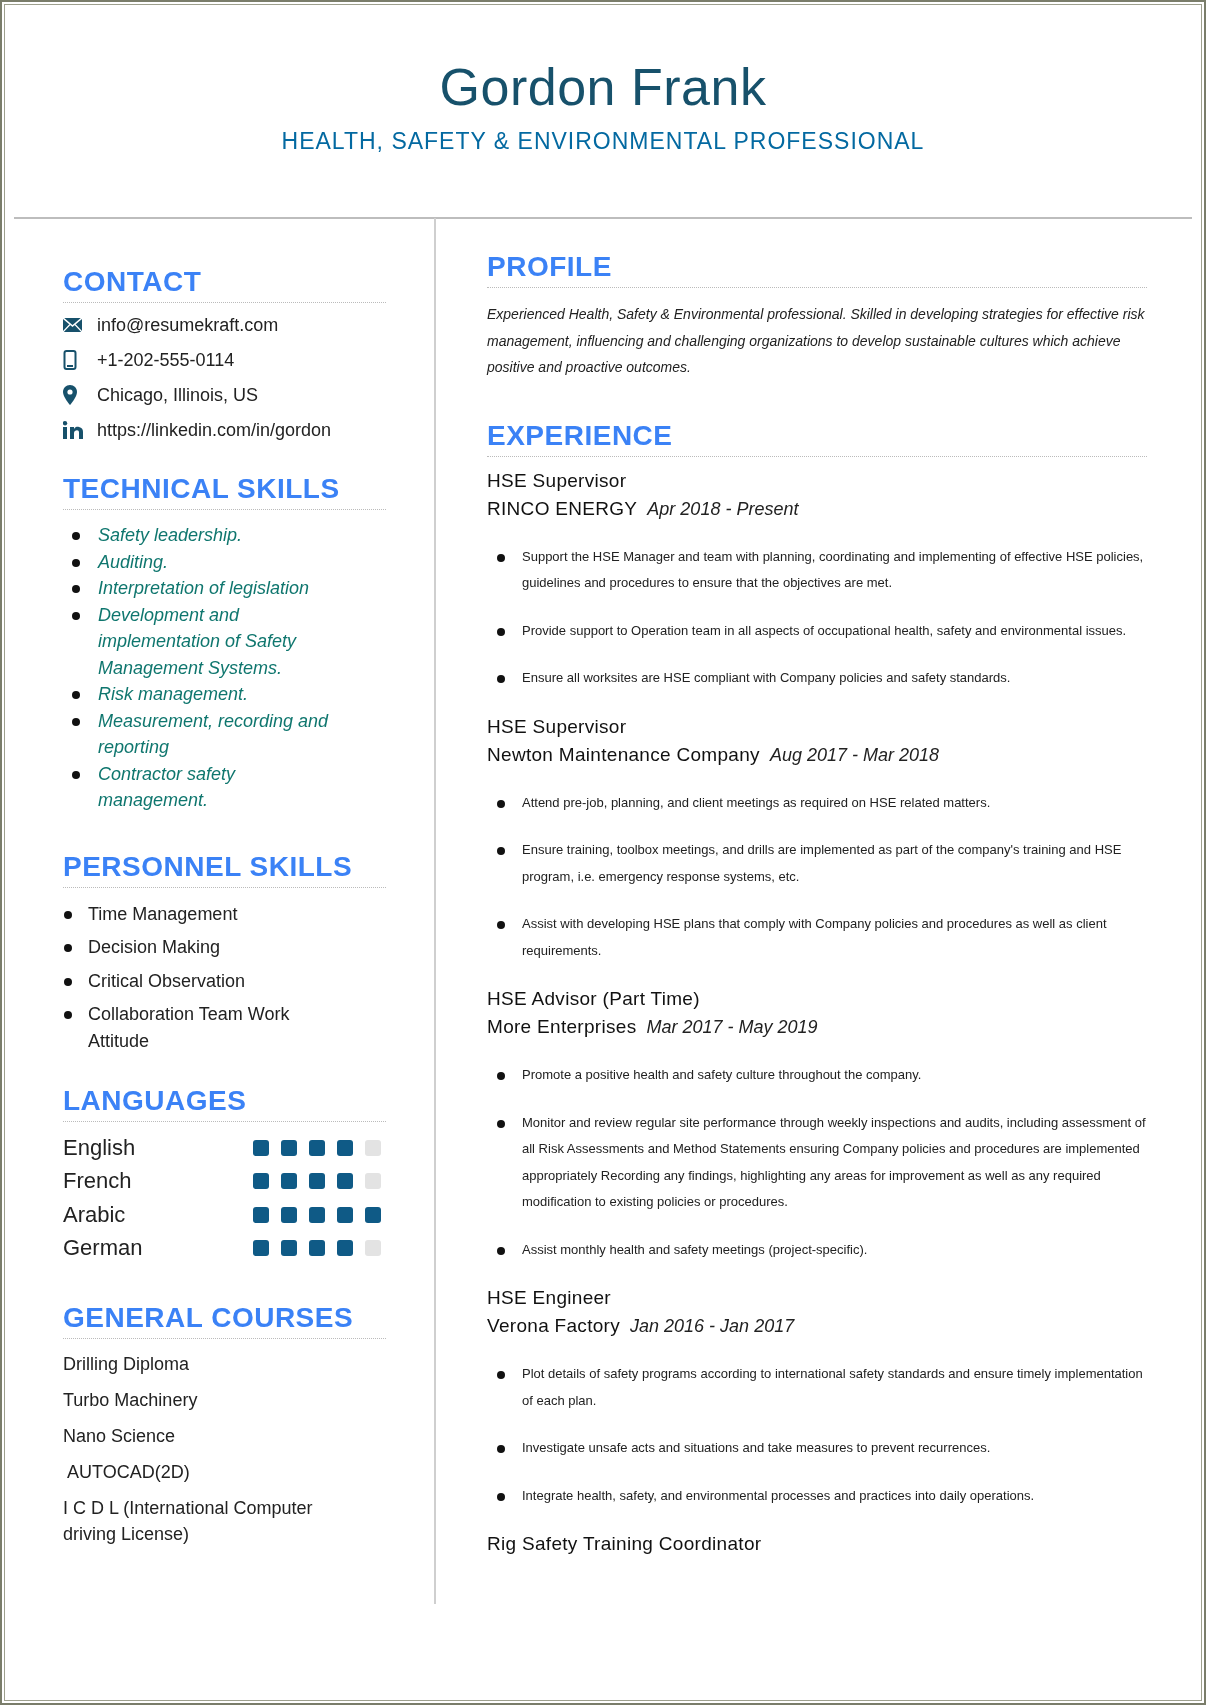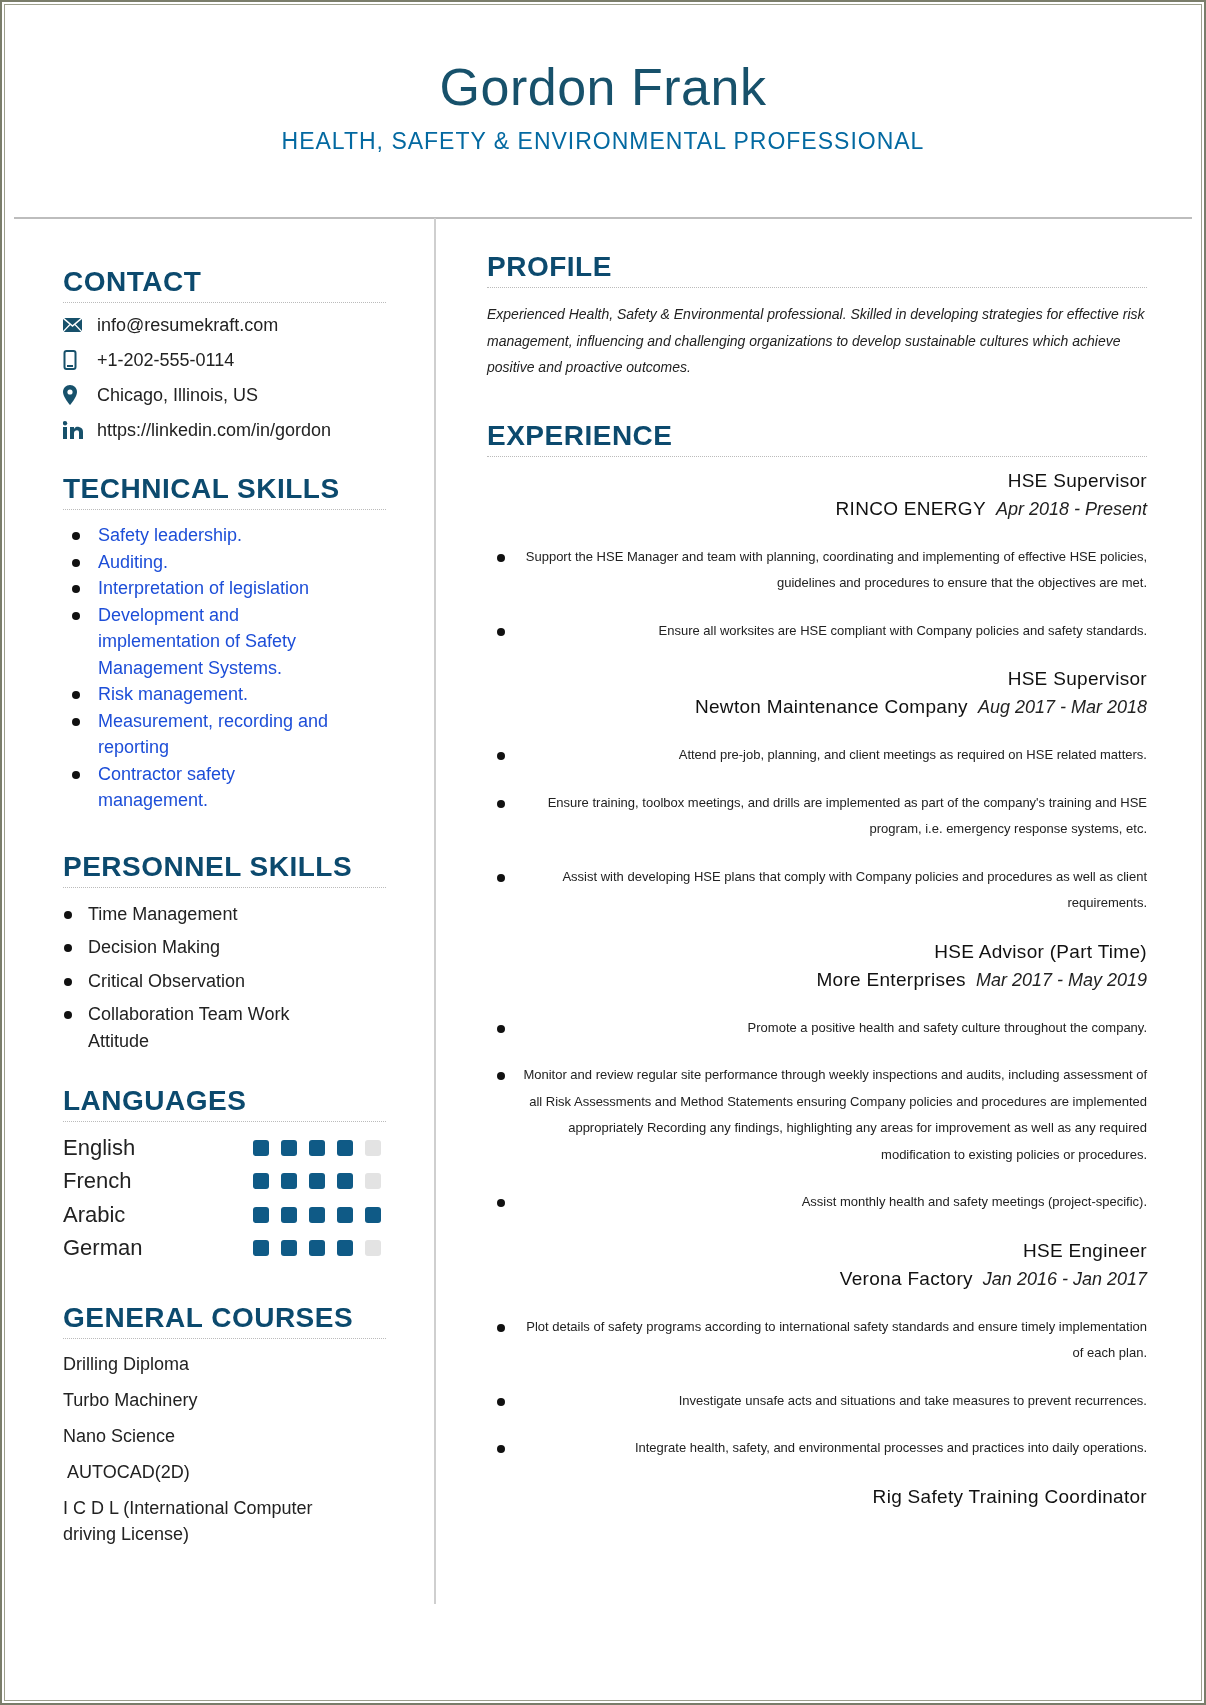--- a/index.html
+++ b/index.html
@@ -12,49 +12,49 @@
   .header { position: absolute; left: 0; top: 52px; width: 1206px; text-align: center; }
   .name { font-size: 52px; color: #17516b; letter-spacing: 0.5px; line-height: 70px; font-weight: normal; }
   .subtitle { font-size: 23px; color: #0369a1; letter-spacing: 1px; margin-top: 6px; }
 
   .hr-top { position: absolute; left: 14px; top: 217px; width: 1178px; height: 2px; background: #bdbdbd; }
   .vr { position: absolute; left: 434px; top: 218px; width: 2px; height: 1386px; background: #cfcfcf; }
 
   .left { position: absolute; left: 63px; top: 265px; width: 323px; }
   .right { position: absolute; left: 487px; top: 250px; width: 660px; }
 
-  .sec-title { font-size: 28px; color: #0c4a6e; letter-spacing: 0.5px; line-height: 34px; padding-bottom: 3px; border-bottom: 1px dotted #bbbbbb; }
+  .sec-title { font-size: 28px; color: #3b82f6; letter-spacing: 0.5px; line-height: 34px; padding-bottom: 3px; border-bottom: 1px dotted #bbbbbb; }
 
   .contact-list { margin-top: 10px; }
   .contact-row { display: flex; align-items: flex-start; font-size: 18px; line-height: 24px; margin-bottom: 11px; color: #222; }
   .contact-row .ic { width: 34px; flex: 0 0 34px; height: 24px; display: flex; align-items: center; }
   .contact-row .txt { width: 270px; word-break: break-all; }
 
   .bullets { list-style: none; margin-top: 12px; }
-  .bullets li { position: relative; padding-left: 35px; font-size: 18px; line-height: 26.5px; color: #1d4ed8; }
+  .bullets li { position: relative; padding-left: 35px; font-size: 18px; line-height: 26.5px; color: #0f766e; font-style: italic; }
   .bullets li::before { content: ""; position: absolute; left: 9px; top: 10px; width: 8px; height: 8px; border-radius: 50%; background: #111; }
 
   .pbullets { list-style: none; margin-top: 13px; }
   .pbullets li { position: relative; padding-left: 25px; font-size: 18px; line-height: 26.5px; color: #222; margin-bottom: 7px; }
   .pbullets li::before { content: ""; position: absolute; left: 1px; top: 10px; width: 8px; height: 8px; border-radius: 50%; background: #111; }
 
   .lang-list { margin-top: 9px; }
   .lang-row { display: flex; align-items: center; height: 33.5px; font-size: 22px; color: #222; }
   .lang-row .lname { width: 190px; }
   .dots { display: flex; gap: 12px; }
   .dot { width: 16px; height: 16px; border-radius: 3px; background: #e3e3e3; }
   .dot.on { background: #0f5a86; }
 
   .courses { margin-top: 12px; }
   .course { font-size: 18px; line-height: 26px; color: #222; margin-bottom: 10px; }
 
   .profile-text { font-style: italic; font-size: 14px; line-height: 26.5px; color: #222; margin-top: 13px; }
 
   .exp-sec { margin-top: 38px; }
-  .job { margin-top: 10px; text-align: right; }
+  .job { margin-top: 10px; }
   .job + .job { margin-top: 21px; }
   .job-title { font-size: 19px; line-height: 28px; color: #111; letter-spacing: 0.3px; }
   .job-co { font-size: 19px; line-height: 28px; color: #111; letter-spacing: 0.3px; }
   .job-date { font-style: italic; font-size: 18px; color: #222; margin-left: 10px; letter-spacing: 0; }
   .jbullets { list-style: none; }
   .jbullets li { position: relative; padding-left: 35px; font-size: 13px; line-height: 26.5px; color: #222; margin-top: 21px; }
   .jbullets li::before { content: ""; position: absolute; left: 10px; top: 10px; width: 8px; height: 8px; border-radius: 50%; background: #111; }
 
   .section-gap-l { margin-top: 36px; }
 </style>
@@ -208,20 +208,21 @@
   </section>
 
   <section class="exp-sec">
     <h2 class="sec-title">EXPERIENCE</h2>
     <div id="jobs">
         <div class="job">
           <div class="job-title">HSE Supervisor</div>
           <div class="job-co"><span>RINCO ENERGY</span><span class="job-date">Apr 2018 - Present</span></div>
           <ul class="jbullets">
             <li>Support the HSE Manager and team with planning, coordinating and implementing of effective HSE policies, guidelines and procedures to ensure that the objectives are met.</li>
+            <li>Provide support to  Operation team in all aspects of  occupational health, safety and environmental issues.</li>
             <li>Ensure all worksites are HSE compliant with Company policies and safety standards.</li>
           </ul>
         </div>
         <div class="job">
           <div class="job-title">HSE Supervisor</div>
           <div class="job-co"><span>Newton Maintenance Company</span><span class="job-date">Aug 2017 - Mar 2018</span></div>
           <ul class="jbullets">
             <li>Attend pre-job, planning, and client meetings as required on HSE related matters.</li>
             <li>Ensure training, toolbox meetings, and drills are implemented as part of the company's training and HSE program, i.e. emergency response systems, etc.</li>
             <li>Assist with developing HSE plans that comply with Company policies and procedures as well as client requirements.</li>

